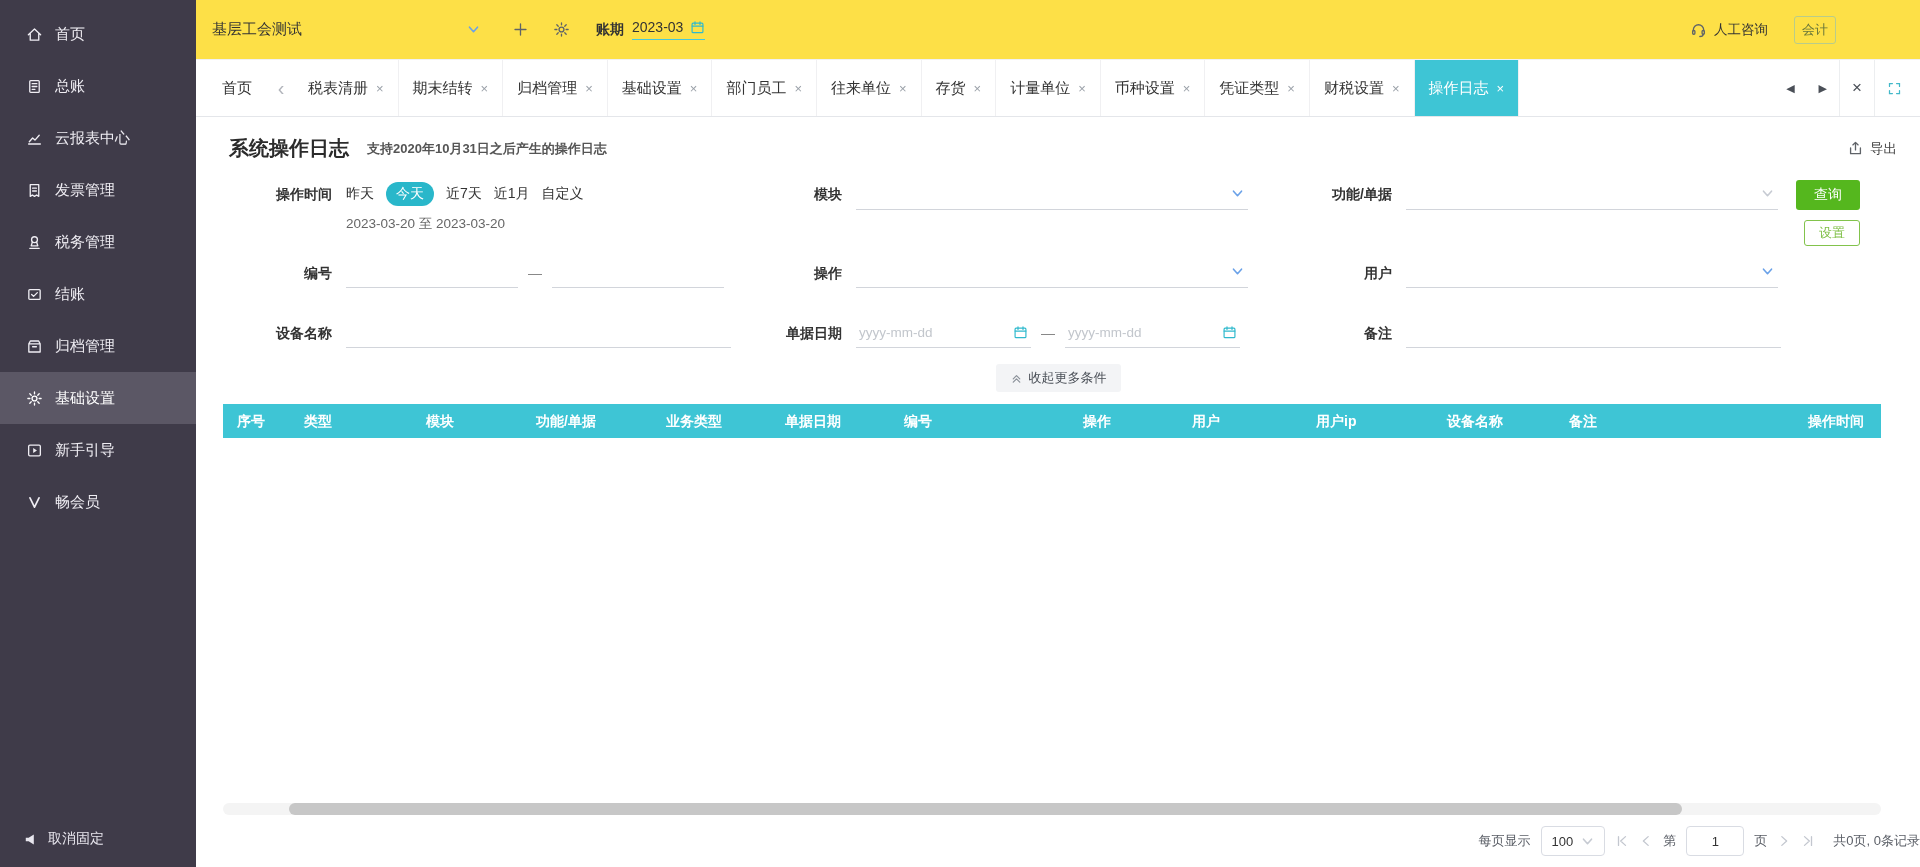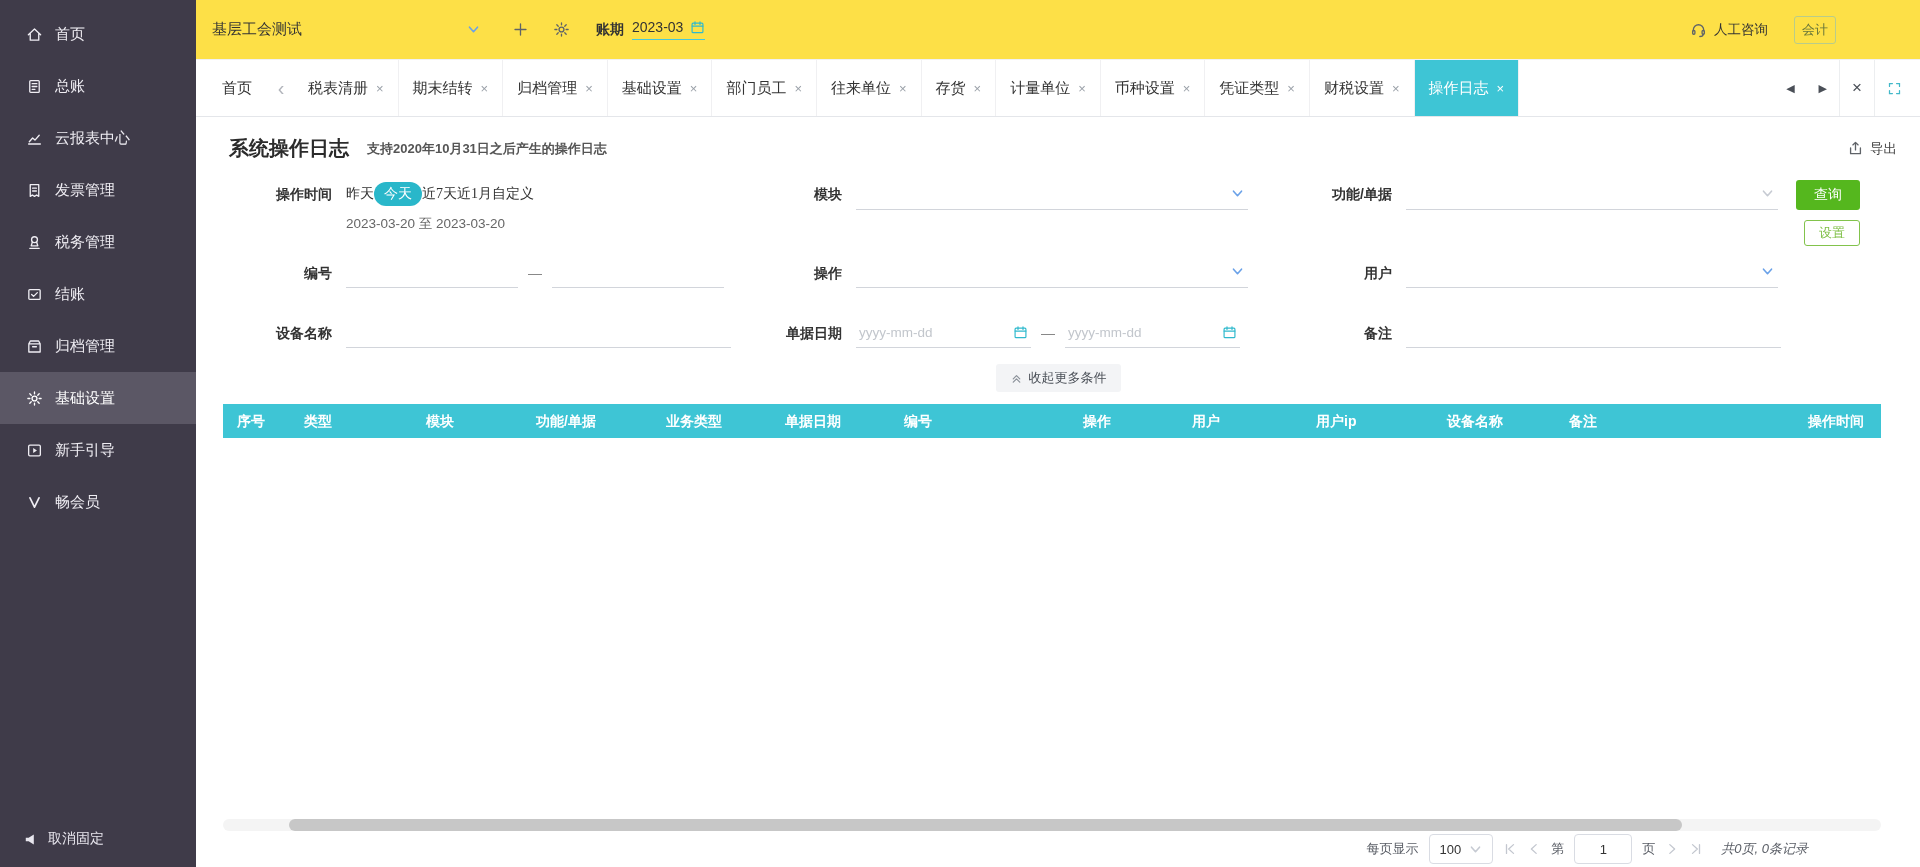--- a/index.html
+++ b/index.html
@@ -62,21 +62,21 @@
   .export { margin-left:auto; display:flex; align-items:center; gap:6px; font-size:13.5px; color:#444; cursor:pointer; }
 
   
   .filters { position:relative; padding-top:10px; }
   .f-row { display:flex; align-items:center; height:46px; margin-top:14px; }
   .f-row.row1 { align-items:flex-start; height:56px; margin-top:0; }
   .f-label { font-weight:700; color:#333; text-align:right; padding-right:14px; font-size:14px; flex-shrink:0; line-height:28px; }
   .lw1 { width:150px; } .cw1 { width:390px; }
   .lw2 { width:120px; } .cw2 { width:420px; }
   .lw3 { width:130px; } .cw3 { width:400px; }
-  .time-opts { display:flex; align-items:center; gap:0; height:28px;font-family:Liberation Serif, serif; }
+  .time-opts { display:flex; align-items:center; gap:12px; height:28px; }
   .topt { cursor:pointer; color:#333; font-size:14px; }
   .topt.sel { background:#29b7ca; color:#fff; padding:3px 10px; border-radius:12px; }
   .date-range { margin-top:7px; font-size:13.5px; color:#666; }
   .uselect { height:30px; border-bottom:1px solid #d2d5db; display:flex; align-items:center; justify-content:flex-end; width:calc(100% - 28px); cursor:pointer; padding:0 4px 2px 4px; }
   .ul-input { border:0; border-bottom:1px solid #d2d5db; height:30px; background:transparent; outline:none; font-size:14px; color:#333; font-family:inherit; }
   .ul-input.num { width:172px; }
   .ul-input.wide { width:385px; }
   .dash { color:#888; margin:0 10px; }
   .date-wrap { display:flex; align-items:center; justify-content:space-between; border-bottom:1px solid #d2d5db; height:30px; width:175px; padding:0 3px; }
   .date-wrap input { border:0; outline:none; width:118px; font-size:13.5px; background:transparent; font-family:inherit; color:#333; }
@@ -92,25 +92,25 @@
   
   .table-area { flex:1; display:flex; flex-direction:column; margin:0 39px 0 27px; min-height:0; }
   .thead { display:flex; background:#3ec5d5; height:34px; flex-shrink:0; }
   .th { color:#fff; font-weight:700; font-size:14px; line-height:34px; padding-left:14px; white-space:nowrap; overflow:hidden; cursor:pointer; }
   .c0{width:67px}.c1{width:122px}.c2{width:110px}.c3{width:130px}.c4{width:119px}.c5{width:119px}.c6{width:179px}.c7{width:109px}.c8{width:124px}.c9{width:131px}.c10{width:122px}.c11{width:239px}.c12{flex:1}
   .tbody { flex:1; background:#fff; }
   .hscroll { height:12px; background:#f4f4f4; border-radius:6px; position:relative; flex-shrink:0; cursor:pointer; }
   .thumb { position:absolute; left:4%; top:0; height:12px; width:84%; background:#c7c7c7; border-radius:6px; cursor:grab; }
 
   
-  .pager { height:36px; display:flex; align-items:center; justify-content:flex-end; gap:10px; padding-right:112px; font-size:13px; color:#5a5e66; flex-shrink:0; }
+  .pager { height:52px; display:flex; align-items:center; justify-content:flex-end; gap:10px; font-size:13px; color:#5a5e66; flex-shrink:0; }
   .pp-select { height:30px; border:1px solid #d9dce3; border-radius:4px; display:flex; align-items:center; gap:8px; padding:0 10px; cursor:pointer; color:#333; }
   .pnav { width:14px; height:14px; stroke:#c3c7cf; fill:none; stroke-width:1.5; stroke-linecap:round; stroke-linejoin:round; cursor:pointer; }
   .page-input { width:58px; height:30px; border:1px solid #d9dce3; border-radius:4px; text-align:center; font-size:13px; color:#333; outline:none; font-family:inherit; }
-  .summary { margin-left:8px;font-style:italic; }
+  .summary { margin-left:8px; }
 </style>
 </head>
 <body>
 
 <div class="app">
 
   <aside class="sidebar">
     <nav class="menu">
       <div class="menu-item">
         <svg class="mi" viewBox="0 0 18 18">

